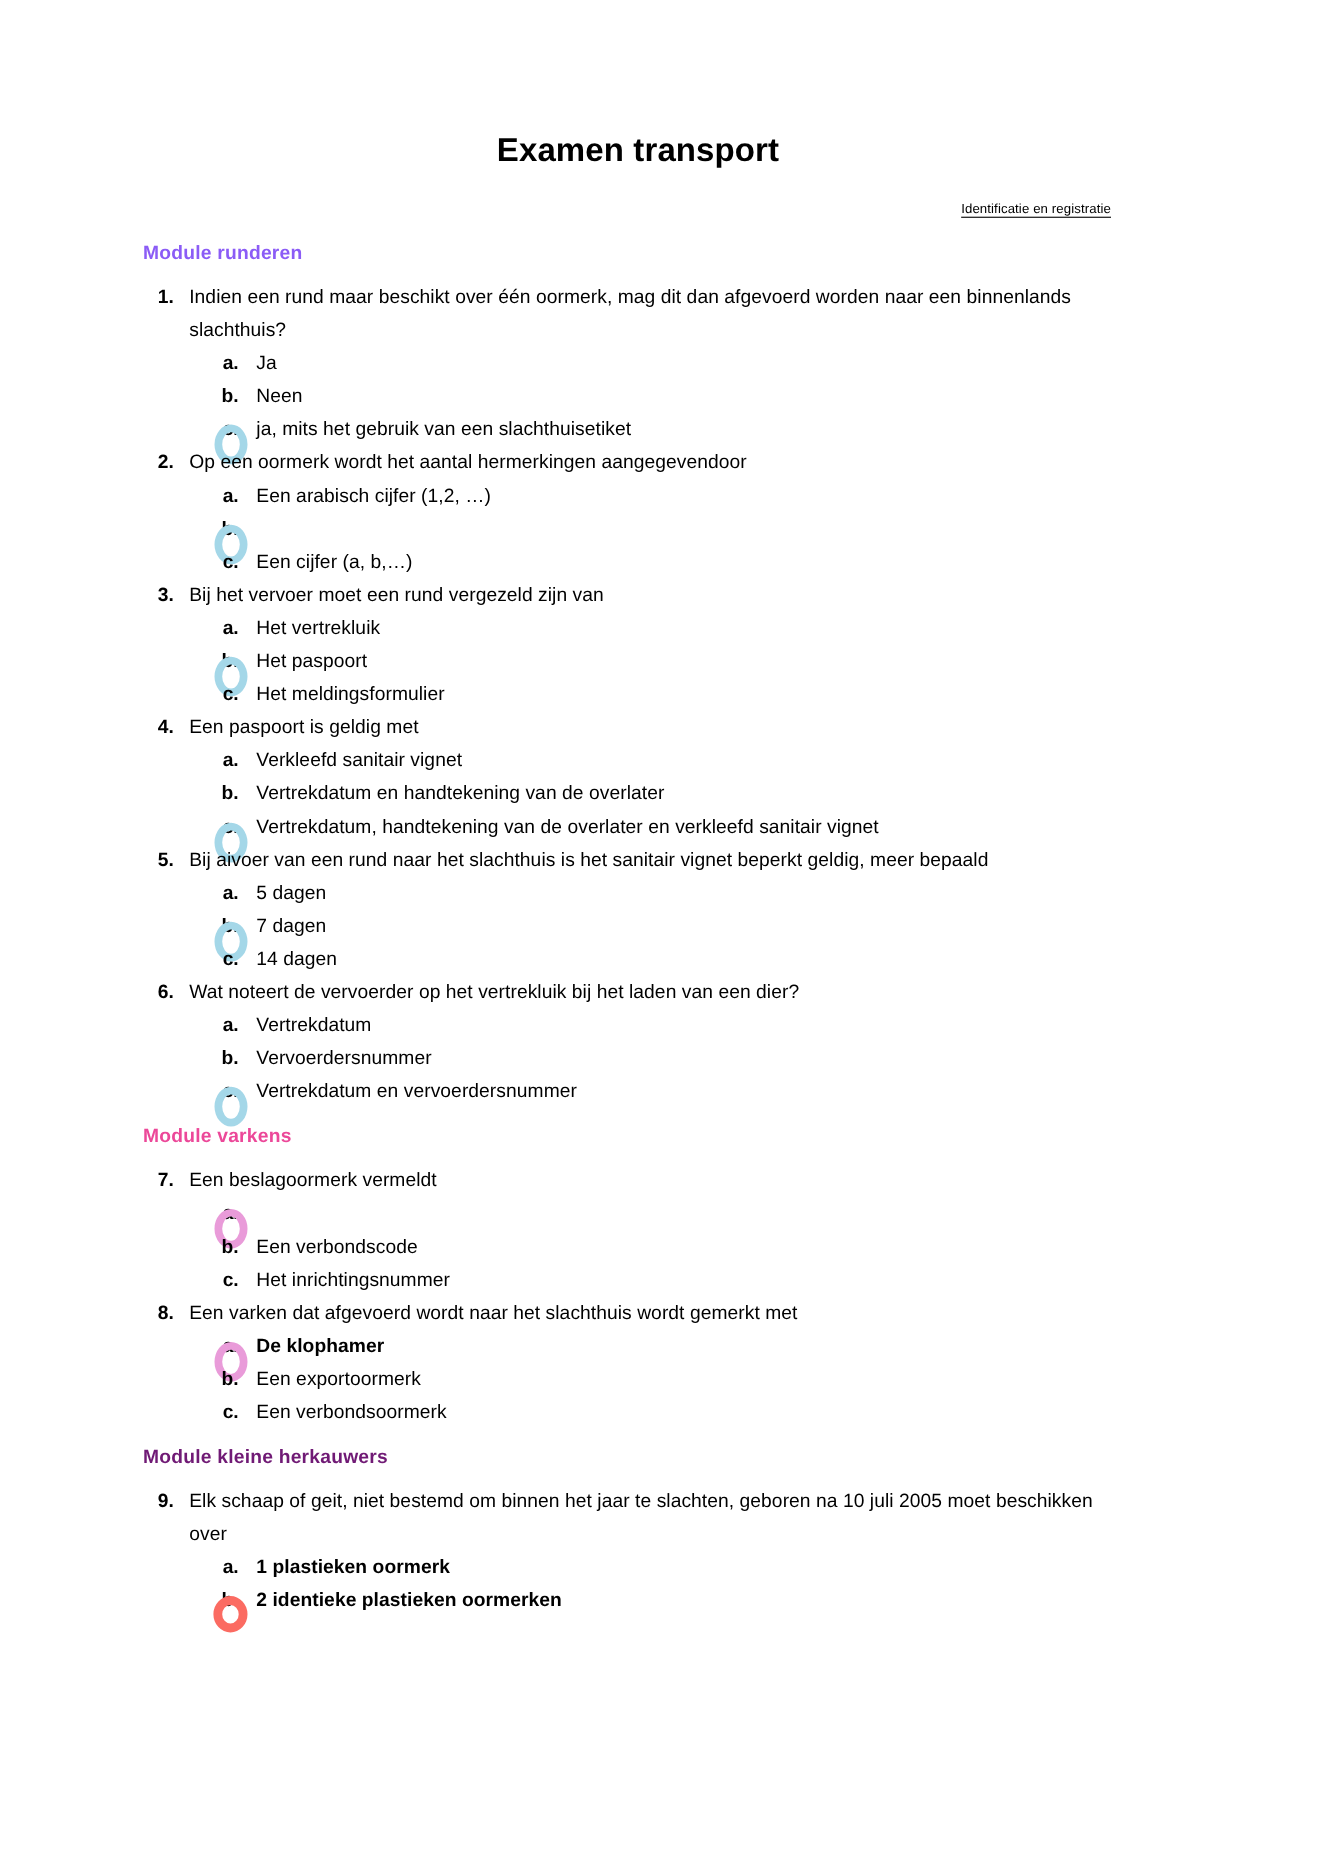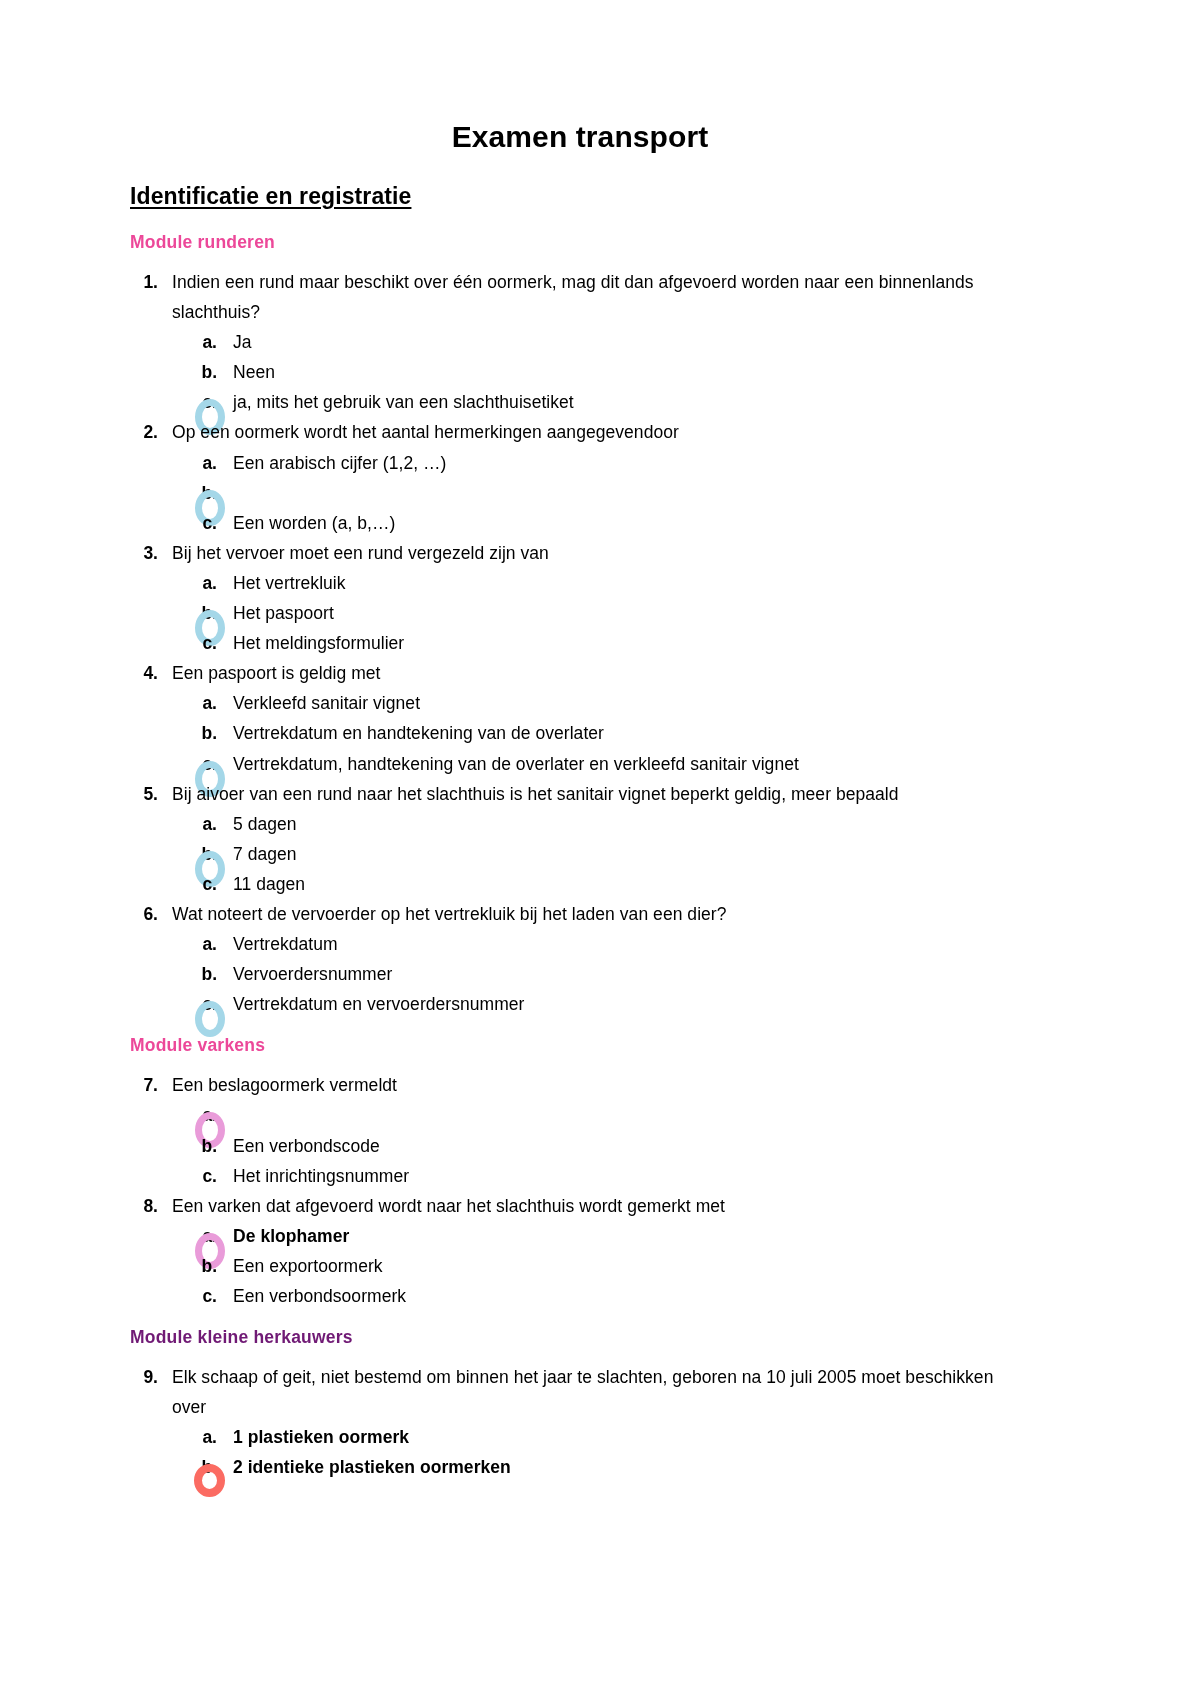--- a/index.html
+++ b/index.html
@@ -23,26 +23,27 @@
   .doc-title {
     text-align: center;
     font-size: 30px;
     font-weight: bold;
     letter-spacing: 0.1px;
     margin: 0 0 30px 0;
     padding-left: 20px;
     line-height: 1.1;
   }
   .section-heading {
-    font-size: 23px;
-    font-weight: bold;
+    font-size: 12px;
+    font-weight: normal;
     text-decoration: underline;
     text-underline-offset: 3px;
     margin: 0 0 22px 0;
     letter-spacing: 0.1px;
+    text-align: right;
   }
   .module-heading {
     font-size: 17.5px;
     font-weight: bold;
     margin: 0 0 14px 0;
     letter-spacing: 0.2px;
   }
   .module-runderen { color: #9FD8EC; }
   .module-varkens  { color: #EBA0DC; }
   .module-herkauwers { color: #FB6B62; }
@@ -127,21 +128,21 @@
 <body>
 
 <div class="page">
 
   <h1 class="doc-title">Examen transport</h1>
 
   <div class="section-heading">Identificatie en registratie </div>
 
   <div id="modules-root">
       <div>
-        <div class="module-heading module-runderen" style="color: #ec4899;">Module runderen</div>
+        <div class="module-heading module-runderen" style="color: #8b5cf6;">Module runderen</div>
         <ol class="questions">
           <li class="q-item">
             <div class="q-row">
               <div class="q-num">1.</div>
               <div class="q-text">Indien een rund maar beschikt over één oormerk, mag dit dan afgevoerd worden naar een binnenlands slachthuis?</div>
             </div>
             <ol class="options">
               <li class="opt-row">
                 <div class="opt-letter">a.</div>
                 <div class="opt-text">Ja</div>
@@ -164,21 +165,21 @@
             <ol class="options">
               <li class="opt-row">
                 <div class="opt-letter">a.</div>
                 <div class="opt-text">Een arabisch cijfer (1,2, …)</div>
               </li>
               <li class="opt-row">
                 <div class="opt-letter">b.<span class="circle-mark circle-blue"></span></div>
               </li>
               <li class="opt-row">
                 <div class="opt-letter">c.</div>
-                <div class="opt-text">Een worden (a, b,…)</div>
+                <div class="opt-text">Een cijfer (a, b,…)</div>
               </li>
             </ol>
           </li>
           <li class="q-item">
             <div class="q-row">
               <div class="q-num">3.</div>
               <div class="q-text">Bij het vervoer moet een rund vergezeld zijn van</div>
             </div>
             <ol class="options">
               <li class="opt-row">
@@ -224,21 +225,21 @@
               <li class="opt-row">
                 <div class="opt-letter">a.</div>
                 <div class="opt-text">5 dagen</div>
               </li>
               <li class="opt-row">
                 <div class="opt-letter">b.<span class="circle-mark circle-blue"></span></div>
                 <div class="opt-text">7 dagen</div>
               </li>
               <li class="opt-row">
                 <div class="opt-letter">c.</div>
-                <div class="opt-text">11 dagen</div>
+                <div class="opt-text">14 dagen</div>
               </li>
             </ol>
           </li>
           <li class="q-item">
             <div class="q-row">
               <div class="q-num">6.</div>
               <div class="q-text">Wat noteert de vervoerder op het vertrekluik bij het laden van een dier?</div>
             </div>
             <ol class="options">
               <li class="opt-row">

